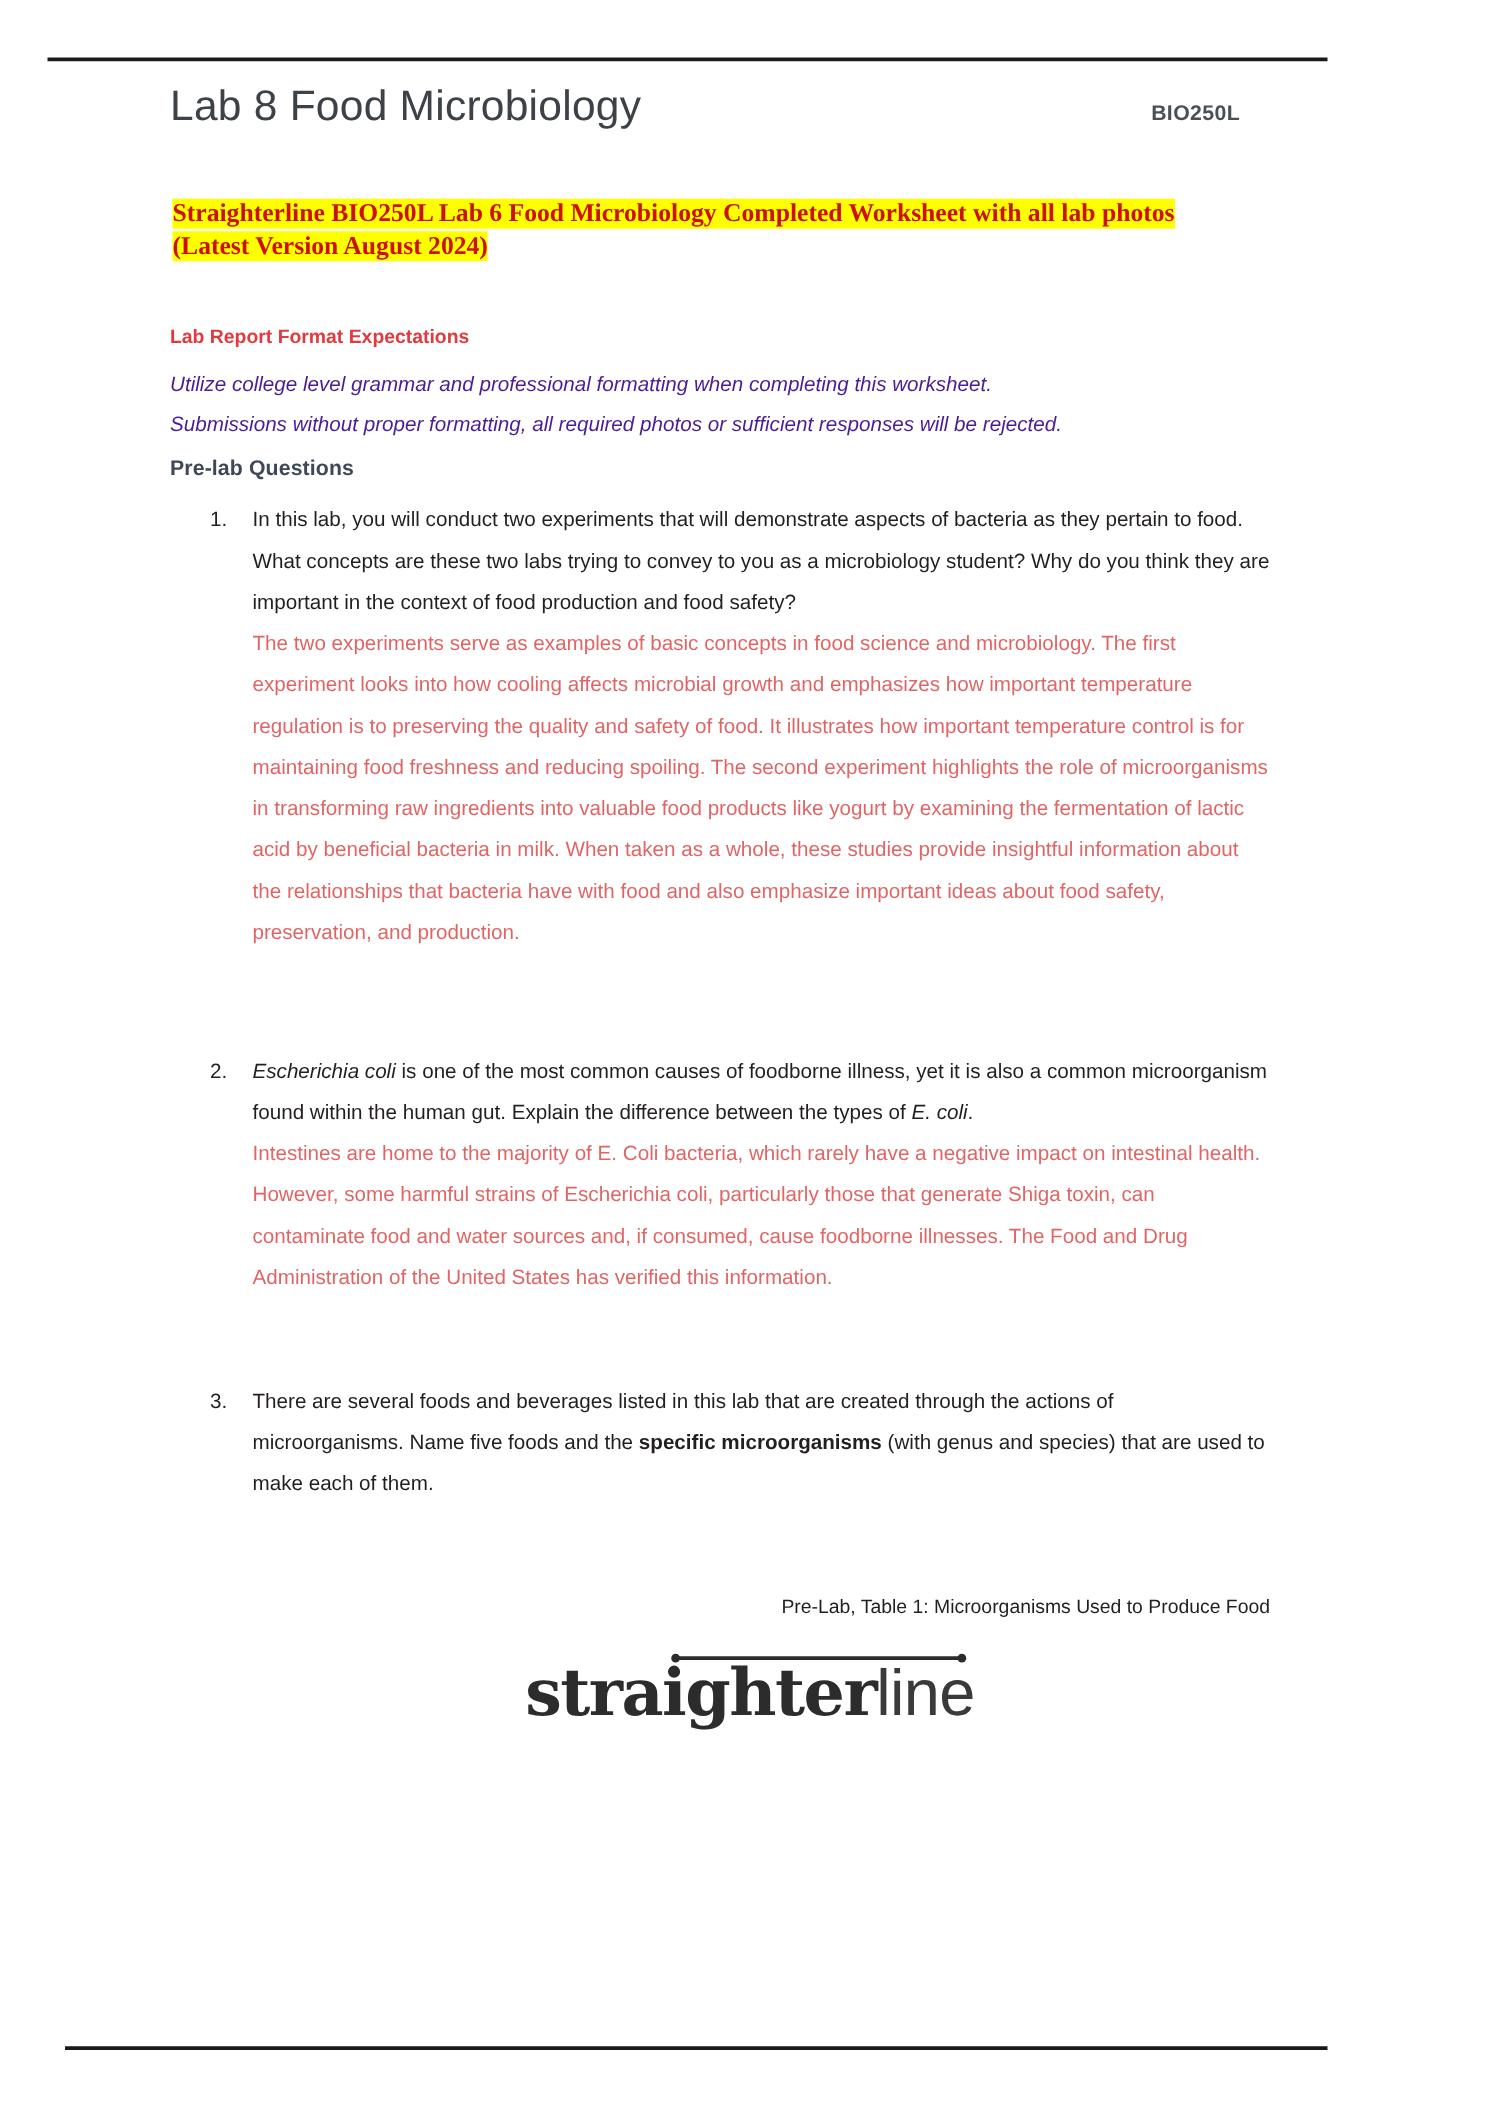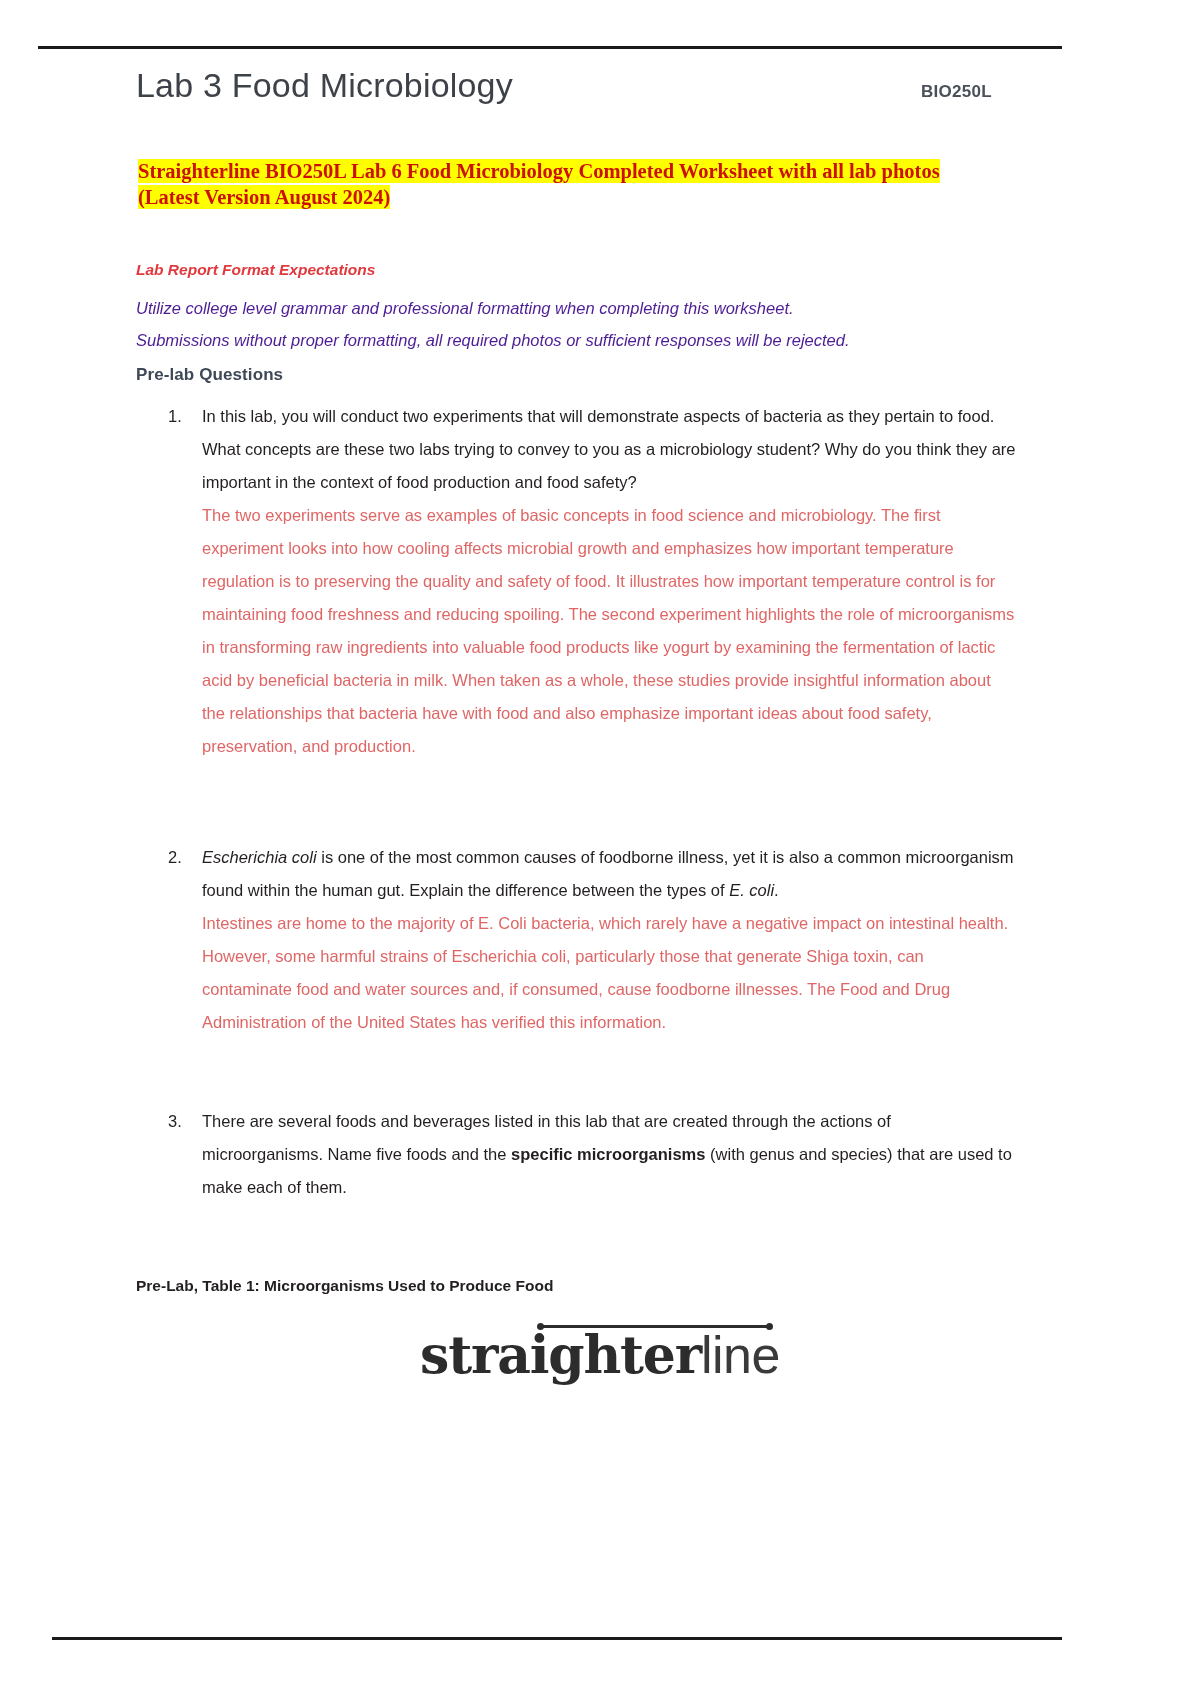--- a/index.html
+++ b/index.html
@@ -92,21 +92,20 @@
   
   .fmt-block {
     position: absolute;
     left: 136px;
     top: 259px;
     width: 880px;
   }
   .fmt-head {
     font-size: 15.5px;
     font-weight: 700;
-    font-style: italic;
     color: #e03a3e;
     line-height: 1.4;
     margin-bottom: 11px;
   }
   .fmt-line {
     font-size: 16.5px;
     font-style: italic;
     color: #4c1d95;
     line-height: 1.95;
   }
@@ -160,23 +159,23 @@
   }
   .gap-lg { height: 78px; }
   .gap-md { height: 66px; }
 
   
   .table-caption {
     position: absolute;
     left: 136px;
     top: 1277px;
     width: 880px;
-    text-align: left;
+    text-align: right;
     font-size: 15.5px;
-    font-weight: 700;
+    font-weight: 400;
     color: #231f20;
   }
 
   
   .logo {
     position: absolute;
     left: 0;
     top: 1317px;
     width: 1200px;
     display: flex;
@@ -224,21 +223,21 @@
   .logo-bar::after  { right: -2px; }
 </style>
 </head>
 <body>
 
 <div class="page">
 
   <div class="rule-top"></div>
 
   <div class="running-head">
-    <div class="doc-title">Lab 3 Food Microbiology</div>
+    <div class="doc-title">Lab 8 Food Microbiology</div>
     <div class="course-code">BIO250L</div>
   </div>
 
   <div class="banner">
     <span class="hl">Straighterline BIO250L Lab 6 Food Microbiology Completed Worksheet with all lab photos</span><br>
     <span class="hl">(Latest Version August 2024)</span>
   </div>
 
   <div class="fmt-block">
     <div class="fmt-head">Lab Report Format Expectations</div>

